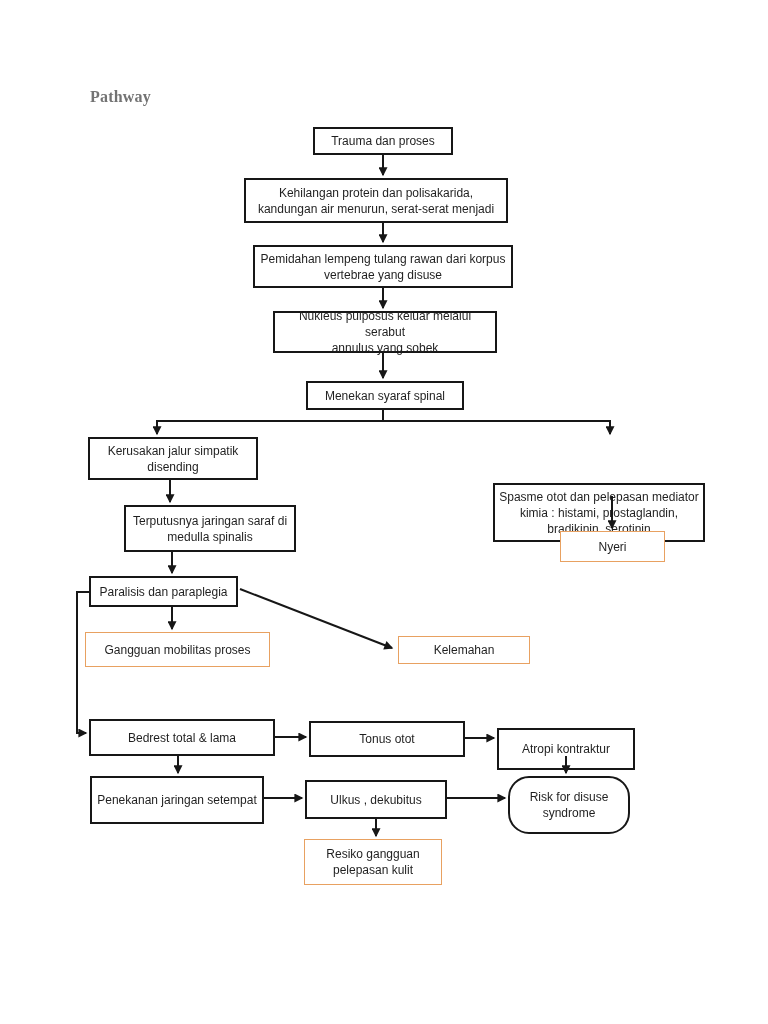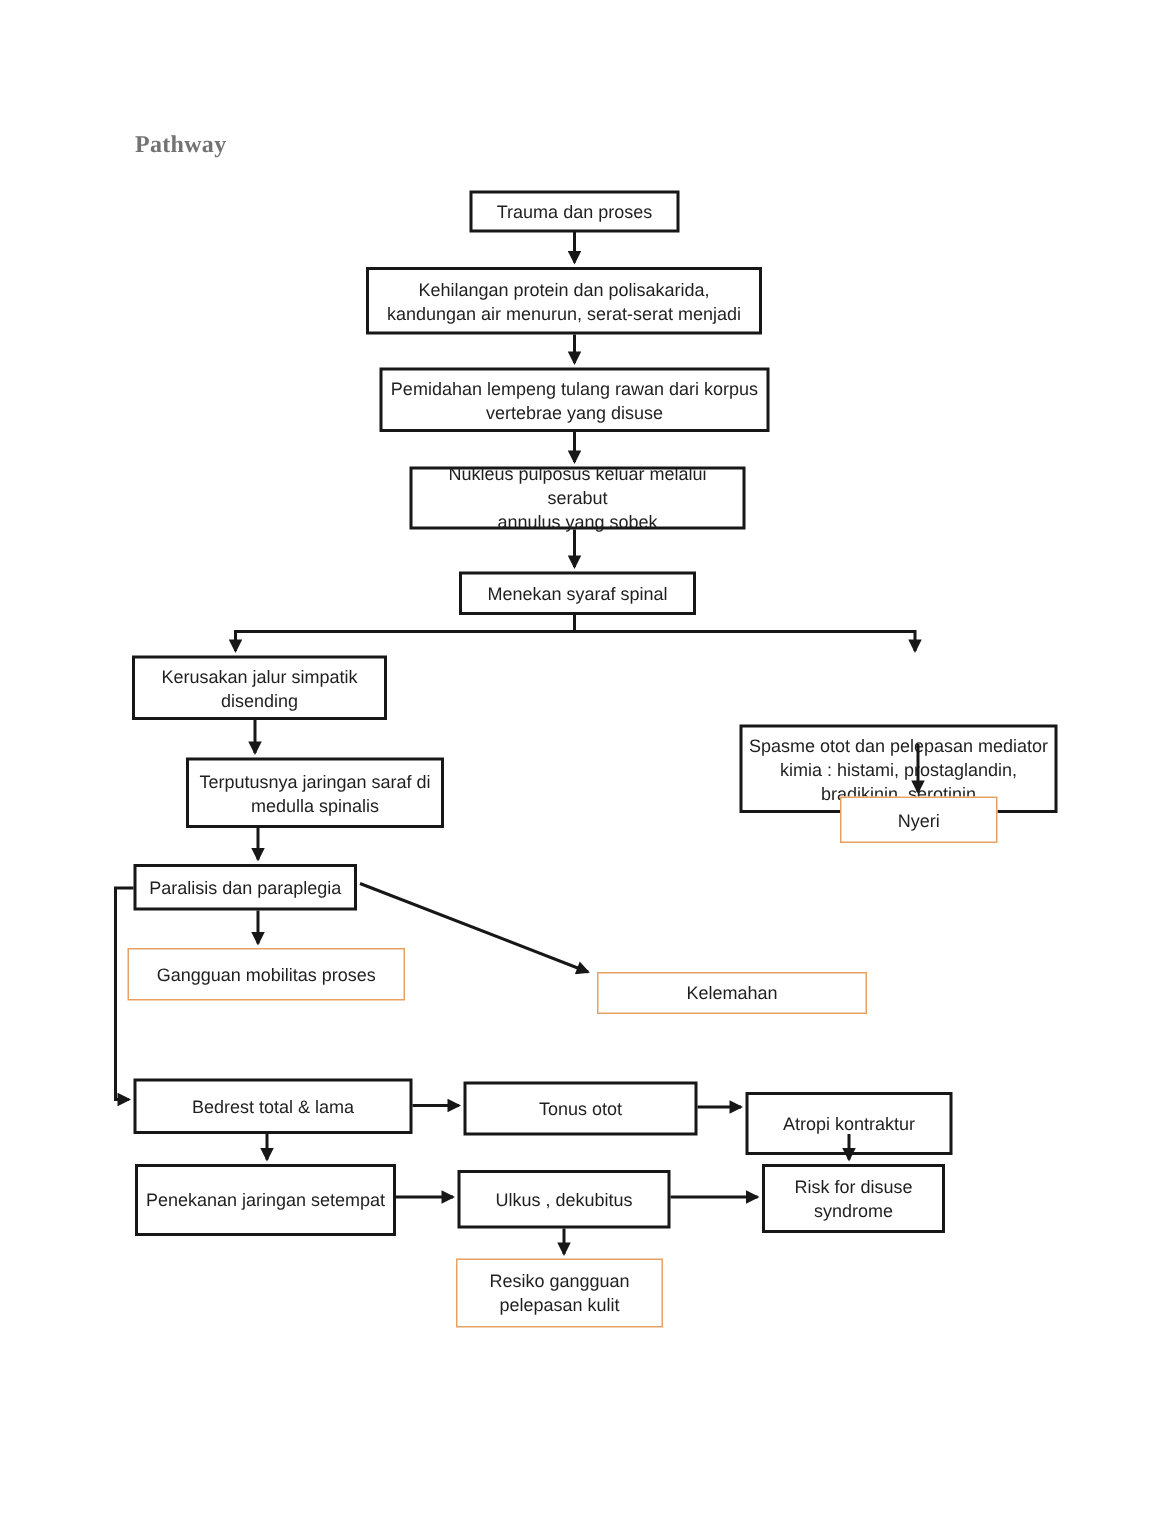--- a/index.html
+++ b/index.html
@@ -71,27 +71,27 @@
       <div class="node node--black" style="left: 88px; top: 437px; width: 170px; height: 43px; text-align: center;">Kerusakan jalur simpatik
 disending</div>
       <div class="node node--black" style="left: 493px; top: 437px; width: 212px; height: 59px; margin-top: 46px;">Spasme otot dan pelepasan mediator
 kimia : histami, prostaglandin,
 bradikinin, serotinin</div>
       <div class="node node--black" style="left: 88px; top: 505px; width: 172px; height: 47px; margin-left: 36px;">Terputusnya jaringan saraf di
 medulla spinalis</div>
       <div class="node node--orange" style="left: 560px; top: 531px; width: 105px; height: 31px;">Nyeri</div>
       <div class="node node--black" style="left: 89px; top: 576px; width: 149px; height: 31px;">Paralisis dan paraplegia</div>
       <div class="node node--orange" style="left: 85px; top: 632px; width: 185px; height: 35px;">Gangguan mobilitas proses</div>
-      <div class="node node--orange" style="left: 398px; top: 636px; width: 180px; height: 28px; margin-top: 12px;">Kelemahan</div>
+      <div class="node node--orange" style="left: 398px; top: 636px; width: 132px; height: 28px;">Kelemahan</div>
       <div class="node node--black" style="left: 89px; top: 719px; width: 186px; height: 37px;">Bedrest total &amp; lama</div>
       <div class="node node--black" style="left: 309px; top: 721px; width: 156px; height: 36px;">Tonus otot</div>
       <div class="node node--black" style="left: 497px; top: 728px; width: 138px; height: 42px;">Atropi kontraktur</div>
       <div class="node node--black" style="left: 90px; top: 776px; width: 174px; height: 48px;">Penekanan jaringan setempat</div>
       <div class="node node--black" style="left: 305px; top: 780px; width: 142px; height: 39px;">Ulkus , dekubitus</div>
-      <div class="node node--black" style="left: 508px; top: 776px; width: 122px; height: 46px;">Risk for disuse
+      <div class="node node--black" style="left: 508px; top: 776px; width: 122px; height: 58px; border-radius: 21px;">Risk for disuse
 syndrome</div>
       <div class="node node--orange" style="left: 304px; top: 839px; width: 138px; height: 46px;">Resiko gangguan
 pelepasan kulit</div>
     </div>
 
   <svg id="edges" width="768" height="1024" viewBox="0 0 768 1024">
     <defs>
       <marker id="arrowhead" viewBox="0 0 10 10" refX="8.5" refY="5" markerWidth="10" markerHeight="9" markerUnits="userSpaceOnUse" orient="auto">
         <path d="M0,0 L10,5 L0,10 z" fill="#171717"></path>
       </marker>

